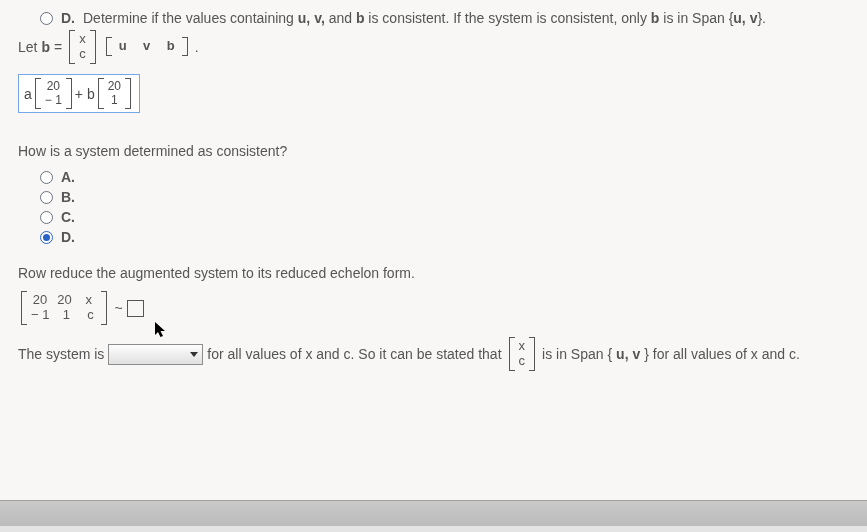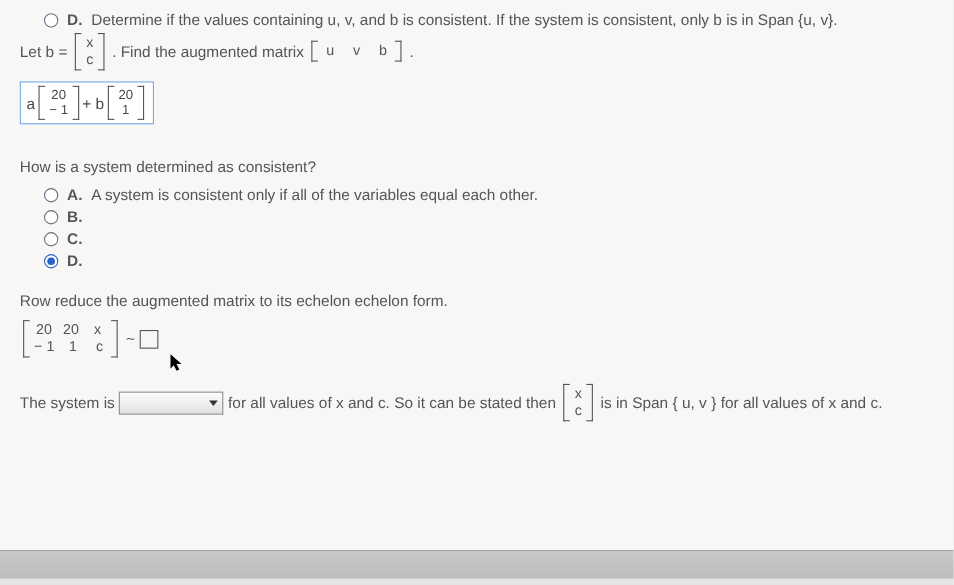--- a/index.html
+++ b/index.html
@@ -35,21 +35,21 @@
   }
   .radio.selected::after {
     content: "";
     width: 7px; height: 7px;
     background: #2962c7;
     border-radius: 50%;
   }
   .radio.selected { border-color: #2962c7; }
   
   .label-letter { font-weight: bold; color: #565656; margin-right: 8px; }
-  .bold { font-weight: normal; }
+  .bold { font-weight: bold; }
   
   
   .bmat {
     display: inline-flex;
     align-items: stretch;
     margin: 0 3px;
     vertical-align: middle;
   }
   .bmat .br {
     width: 6px;
@@ -142,21 +142,20 @@
     <span class="bold">b</span>
     <span> = </span>
     <span class="bmat">
       <span class="br l"></span>
       <span class="cells">
         <span>x</span>
         <span>c</span>
       </span>
       <span class="br r"></span>
     </span>
-    <span>. Find the augmented matrix </span>
     <span class="bmat">
       <span class="br l"></span>
       <span class="cells">
           <span class="trow">
         <span class="bold">u</span>
         <span class="bold">v</span>
         <span class="bold">b</span>
       </span>
         </span>
       <span class="br r"></span>
@@ -187,38 +186,37 @@
   </div>
 
   
   <div class="section-gap">
     <span>How is a system determined as consistent?</span>
   </div>
 
   <div class="row indent">
     <span class="radio"></span>
     <span class="label-letter">A.</span>
-    <span>A system is consistent only if all of the variables equal each other.</span>
   </div>
   <div class="row indent">
     <span class="radio"></span>
     <span class="label-letter">B.</span>
   </div>
   <div class="row indent">
     <span class="radio"></span>
     <span class="label-letter">C.</span>
   </div>
   <div class="row indent">
     <span class="radio selected"></span>
     <span class="label-letter">D.</span>
   </div>
 
   
   <div class="section-gap">
-    <span>Row reduce the augmented matrix to its echelon echelon form.</span>
+    <span>Row reduce the augmented system to its reduced echelon form.</span>
   </div>
 
   <div class="sentence">
     <span class="bmat">
       <span class="br l"></span>
       <span class="cells">
         <span class="trow">
           <span>20</span>
           <span>20</span>
           <span>x</span>
@@ -234,26 +232,26 @@
     <span>~</span>
     <span class="empty-box"></span>
     <span class="cursor" style="margin-left:6px; margin-top:26px;">
       <svg width="14" height="18" viewBox="0 0 14 18">
         <path d="M1 1 L1 14 L4 11 L6.5 16 L9 15 L6.5 10 L11 10 Z" fill="#000"></path>
       </svg>
     </span>
   </div>
 
   
-  <div class="sentence" style="margin-top:24px;">
+  <div class="sentence" style="margin-top:12px;">
     <span>The system is </span>
     <span class="select">
         <span class="tri"></span>
       </span>
-    <span> for all values of x and c. So it can be stated then </span>
+    <span> for all values of x and c. So it can be stated that </span>
     <span class="bmat">
       <span class="br l"></span>
       <span class="cells">
         <span>x</span>
         <span>c</span>
       </span>
       <span class="br r"></span>
     </span>
     <span> is in Span {</span>
       <span class="bold">u, v</span>

